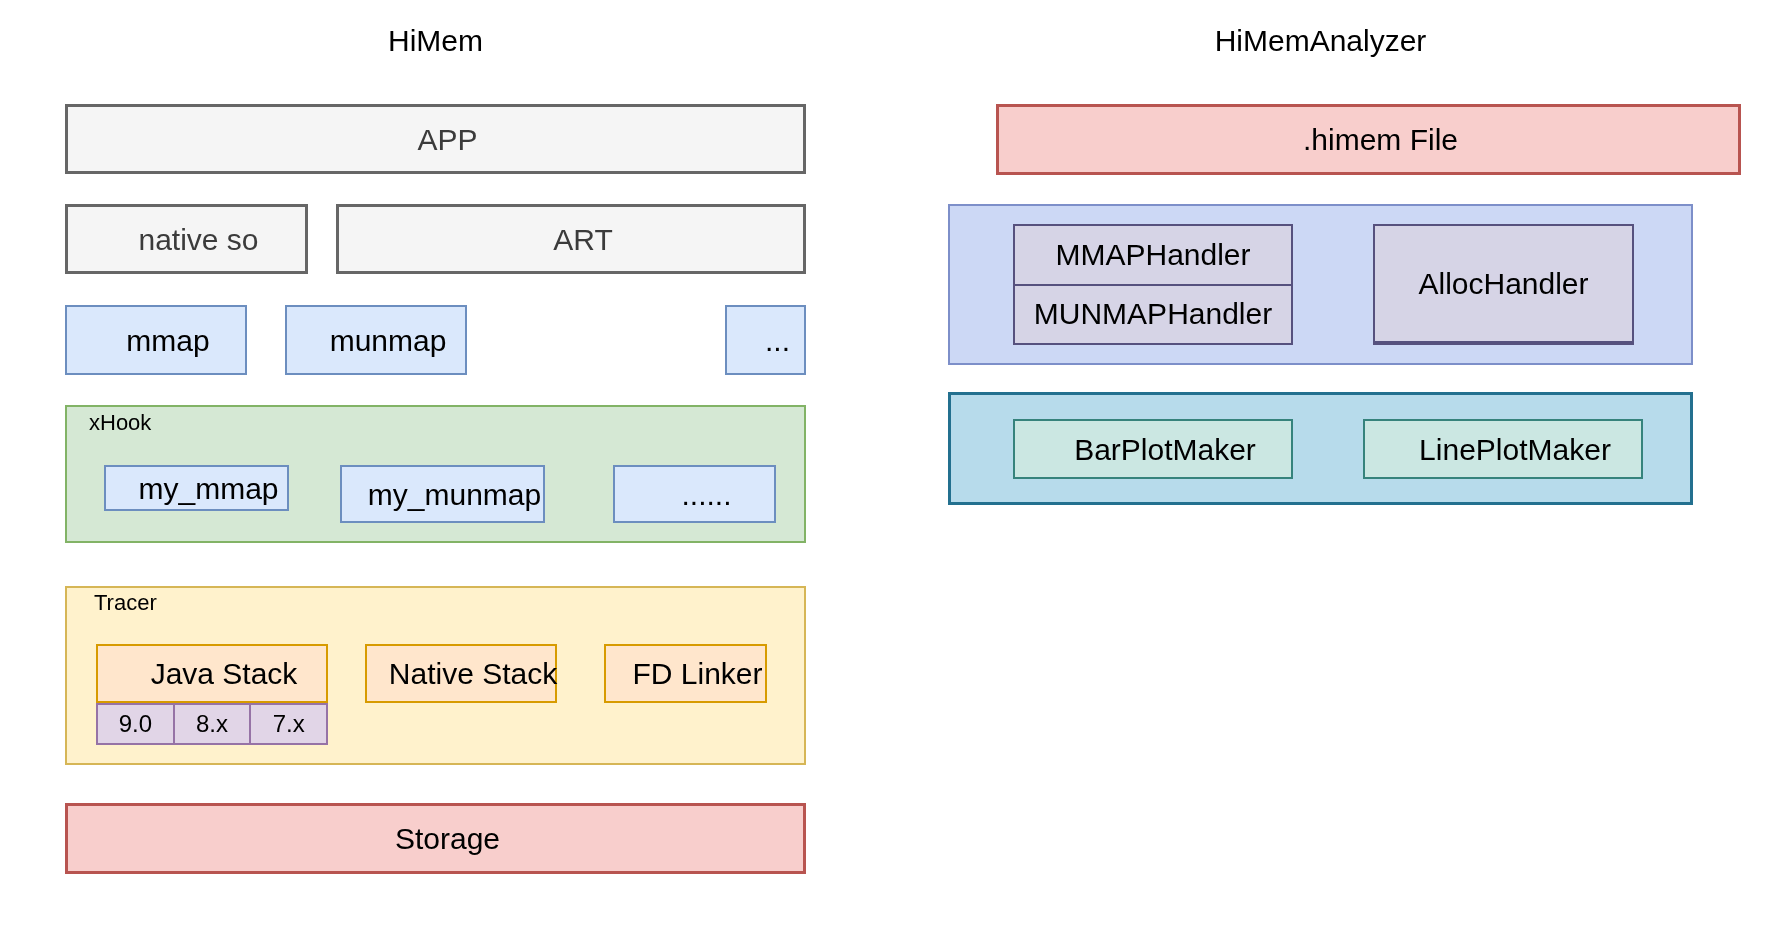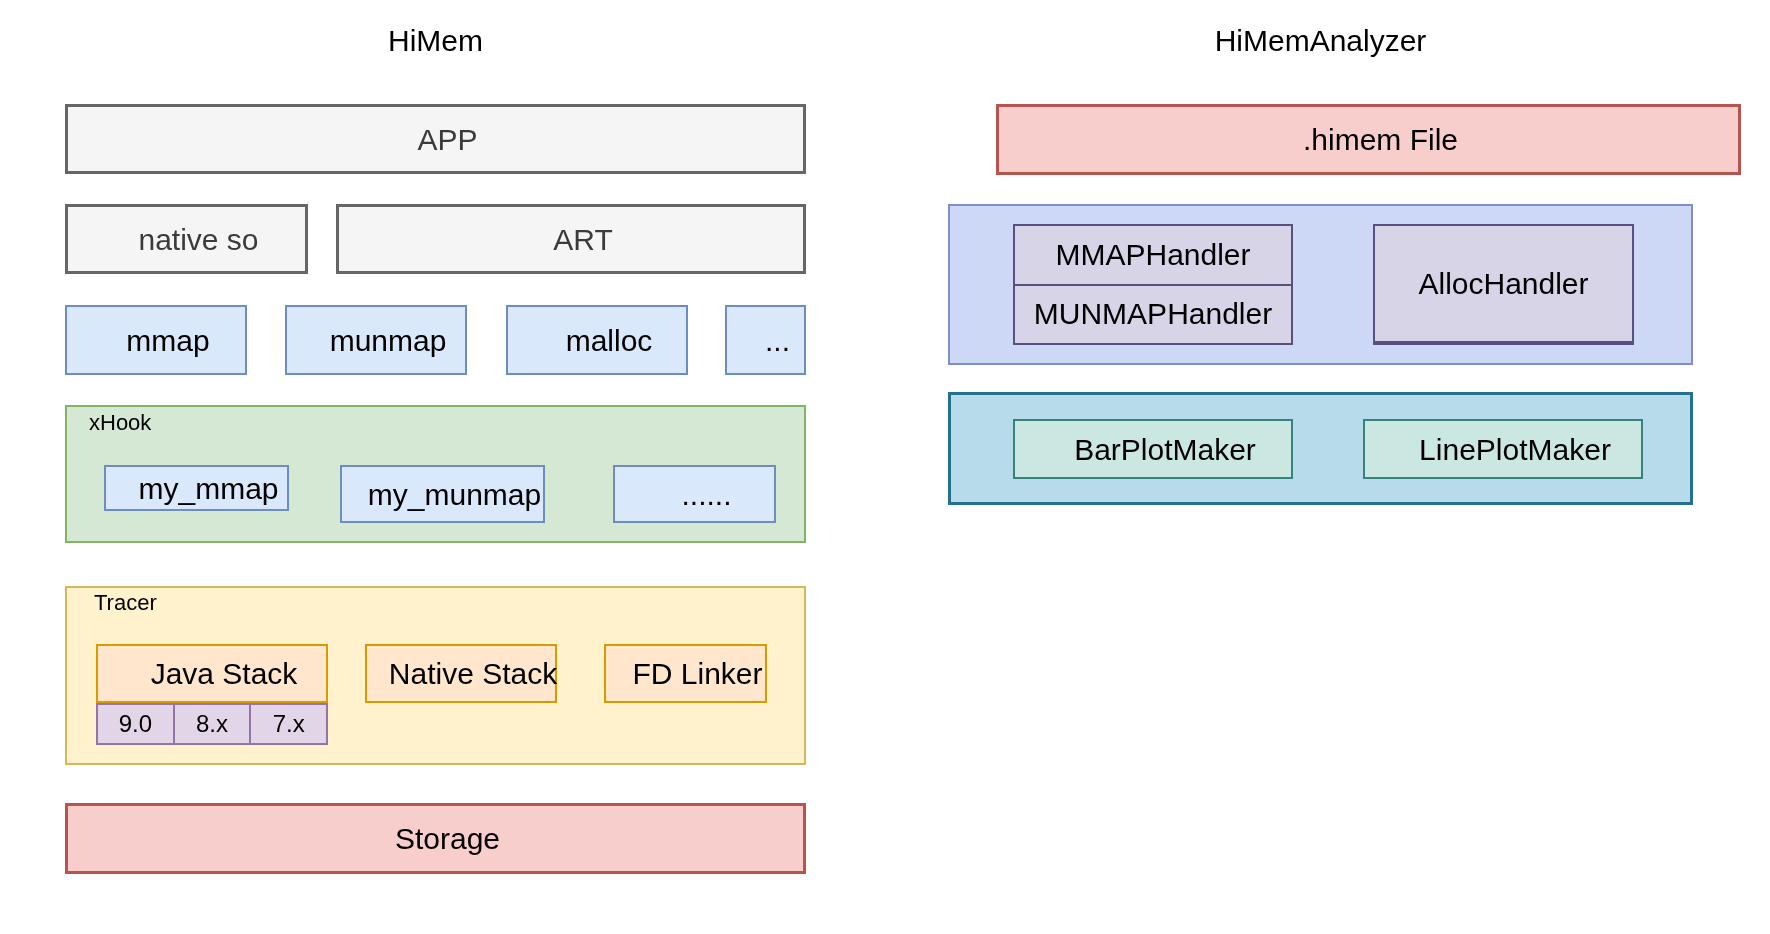--- a/index.html
+++ b/index.html
@@ -108,23 +108,20 @@
   <div class="box grey" id="art-box">
     <span>ART</span>
   </div>
 
   <div class="box blue" id="mmap-box">
     <span>mmap</span>
   </div>
   <div class="box blue" id="munmap-box">
     <span>munmap</span>
   </div>
-  <div class="box blue" id="malloc-box">
-    <span>malloc</span>
-  </div>
   <div class="box blue" id="sys-ellipsis-box">
     <span>...</span>
   </div>
 
   <div class="box green" id="xhook-container"></div>
   <div class="panel-label" id="xhook-label">xHook</div>
   <div class="box blue" id="my-mmap-box">
     <span>my_mmap</span>
   </div>
   <div class="box blue" id="my-munmap-box">

